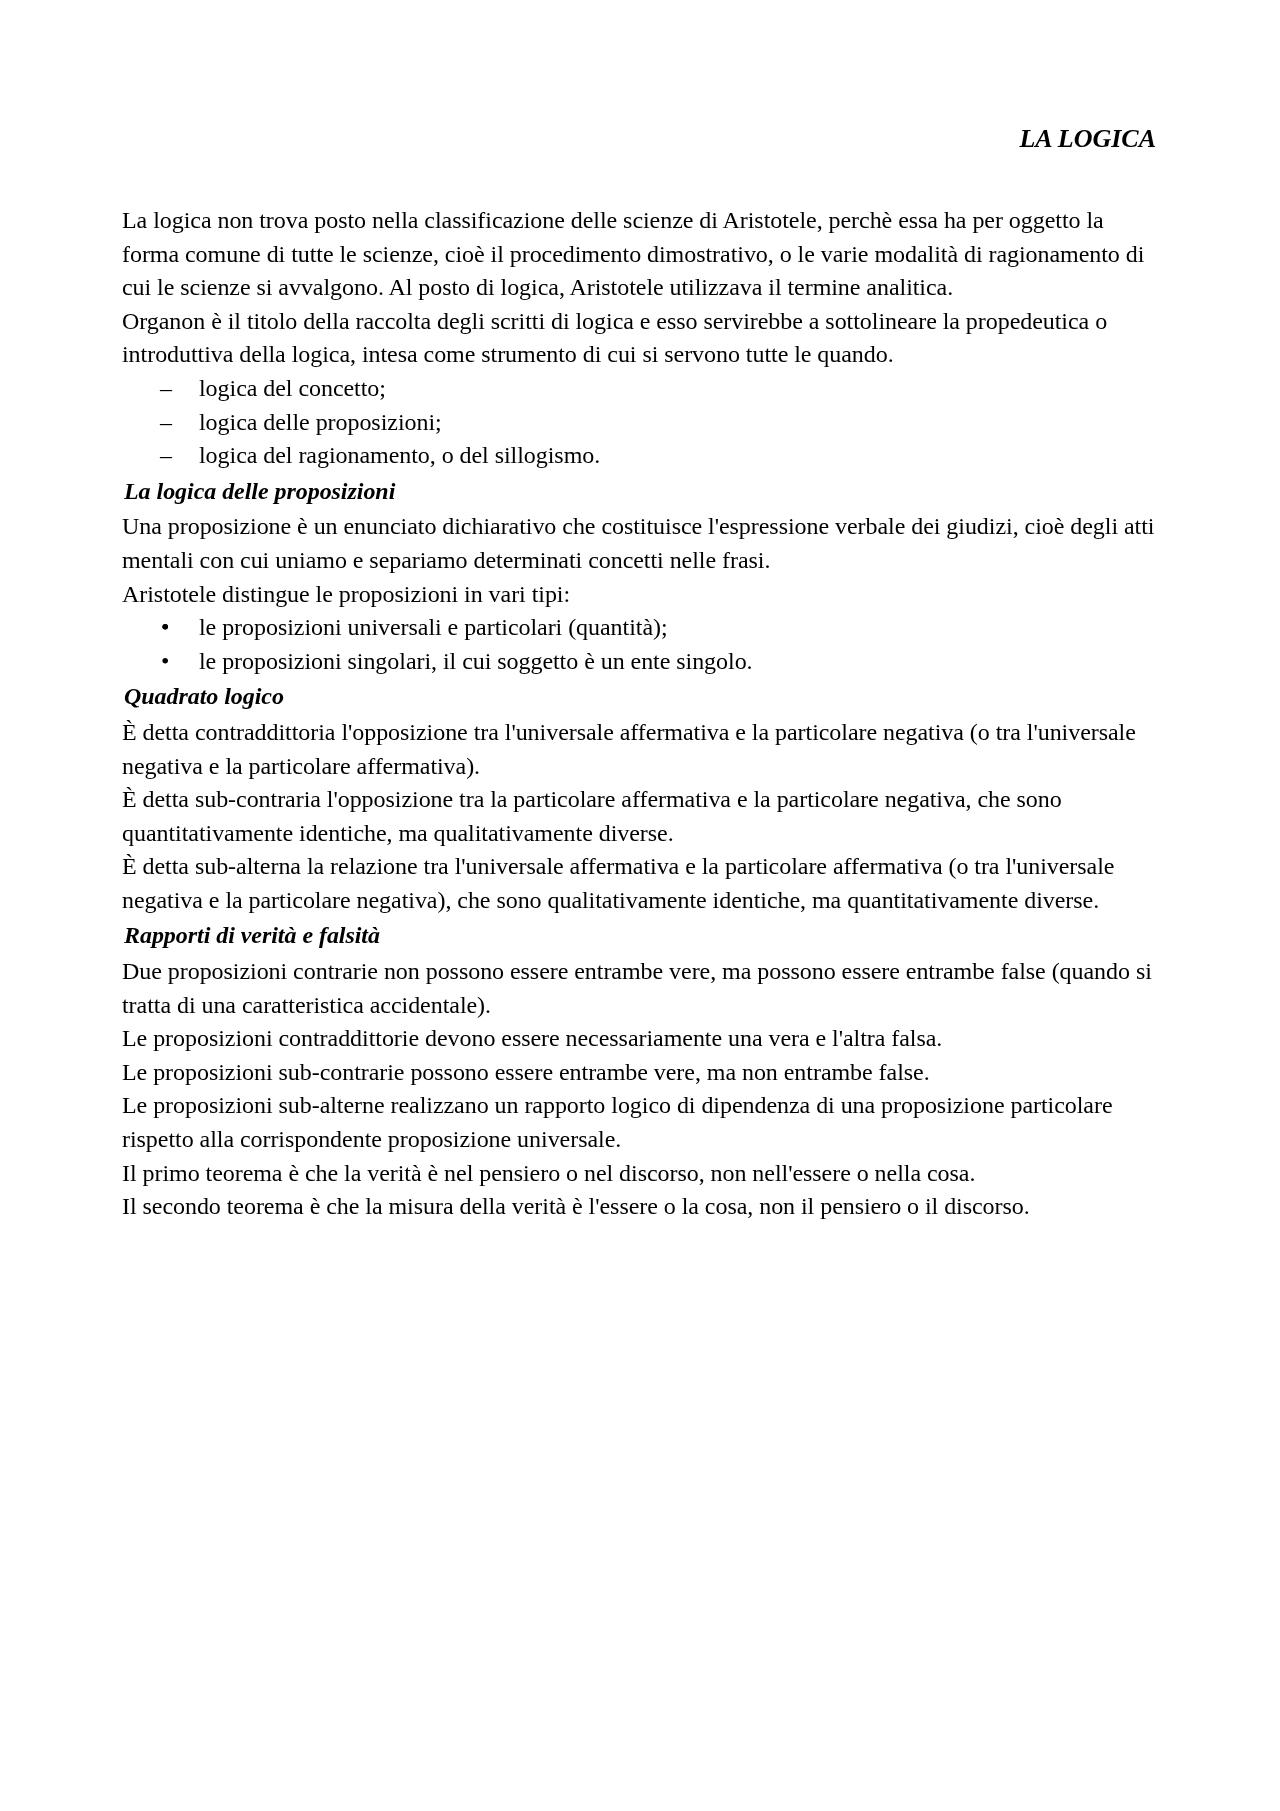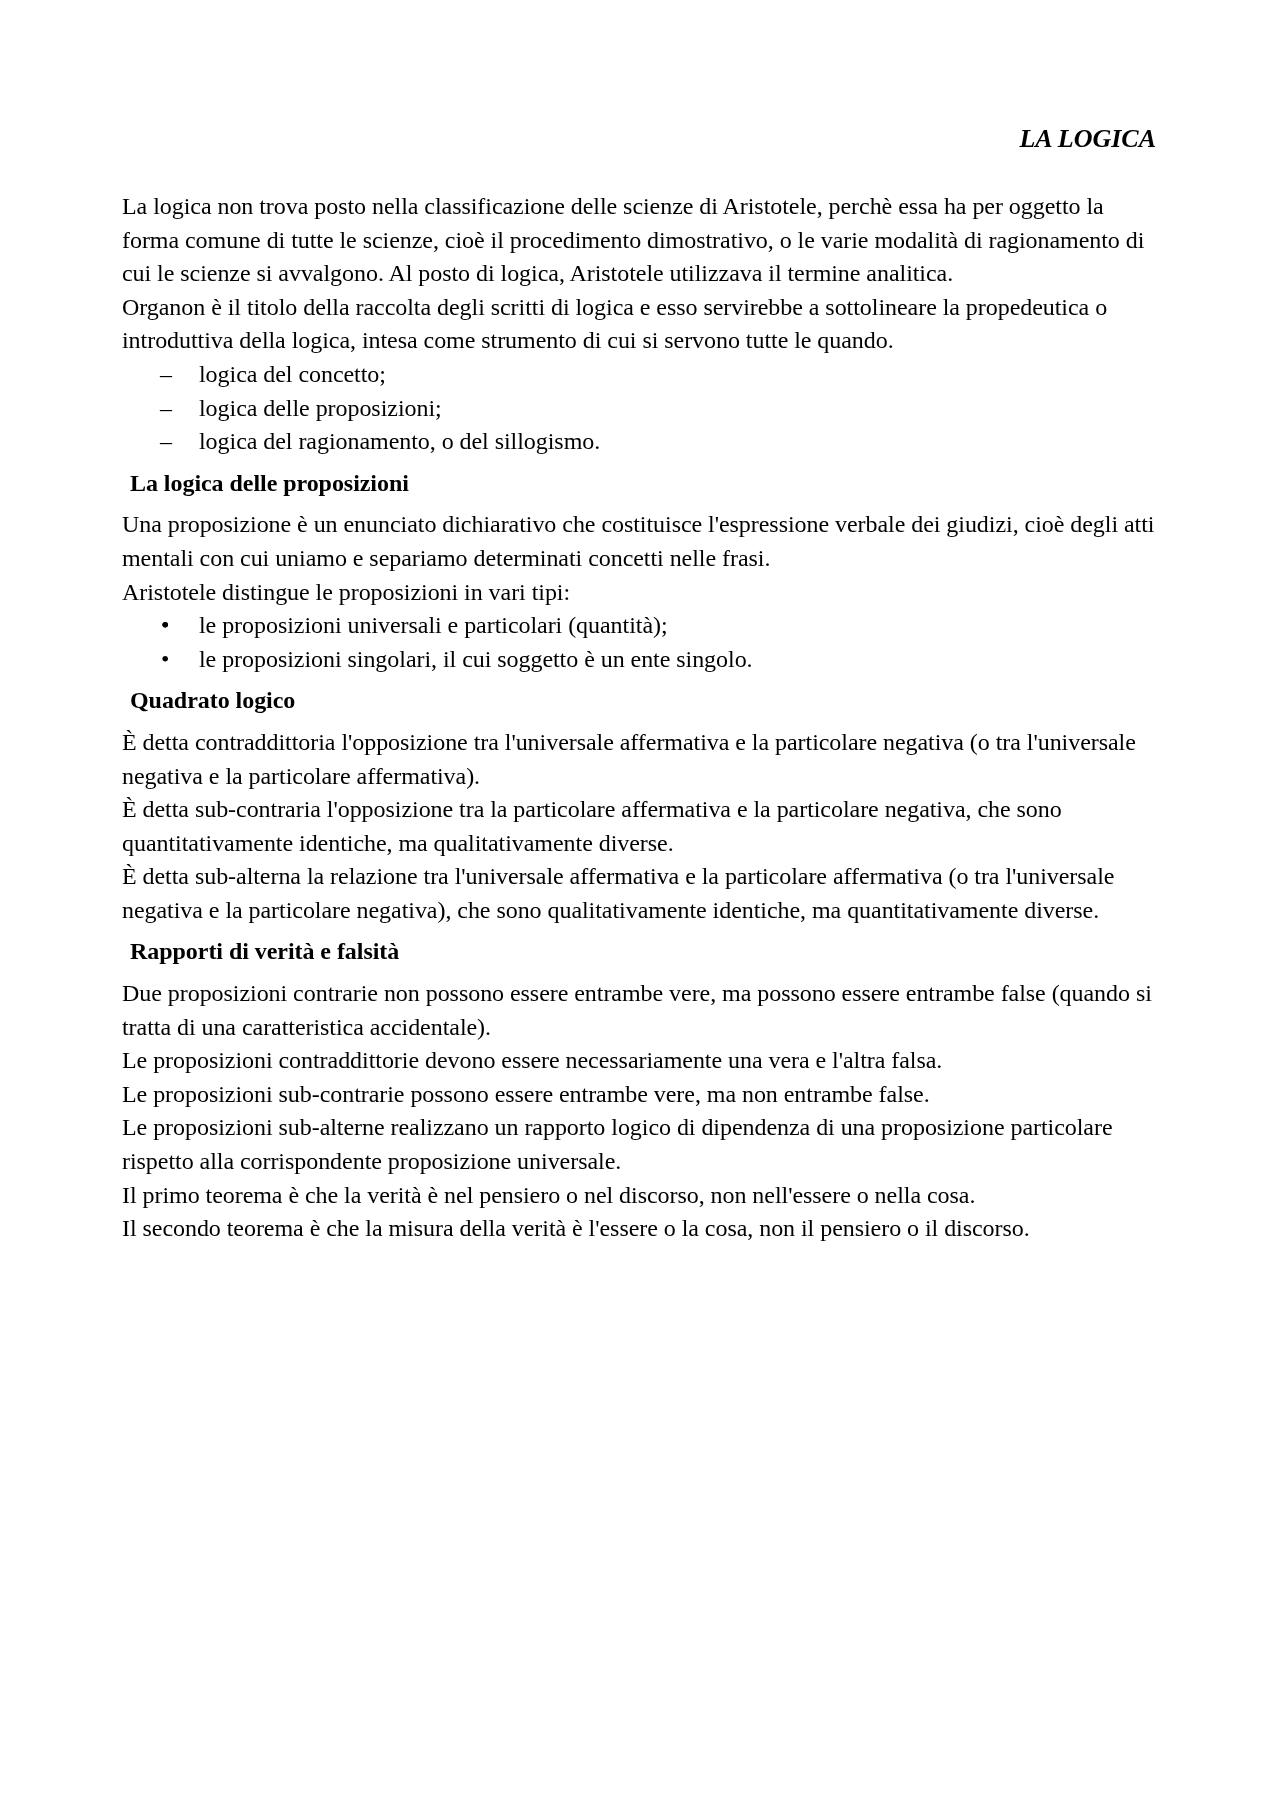--- a/index.html
+++ b/index.html
@@ -29,33 +29,34 @@
       text-align: right;
       font-size: 26px;
       font-weight: bold;
       font-style: italic;
       line-height: 34px;
       margin: 0;
     }
     .body {
       position: absolute;
       left: 0;
-      top: 190px;
+      top: 204px;
       width: 1034px;
       font-size: 24px;
       line-height: 33.6px;
       letter-spacing: -0.05px;
     }
     .body p {
       margin: 0;
     }
     .heading {
-      margin: 8px;
+      margin: 2px;
       font-size: 24px;
       font-weight: bold;
+      font-style: italic;
       line-height: 33.6px;
     }
     ul.list {
       list-style: none;
       margin: 0;
       padding: 0;
     }
     ul.list li {
       position: relative;
       padding-left: 77px;

